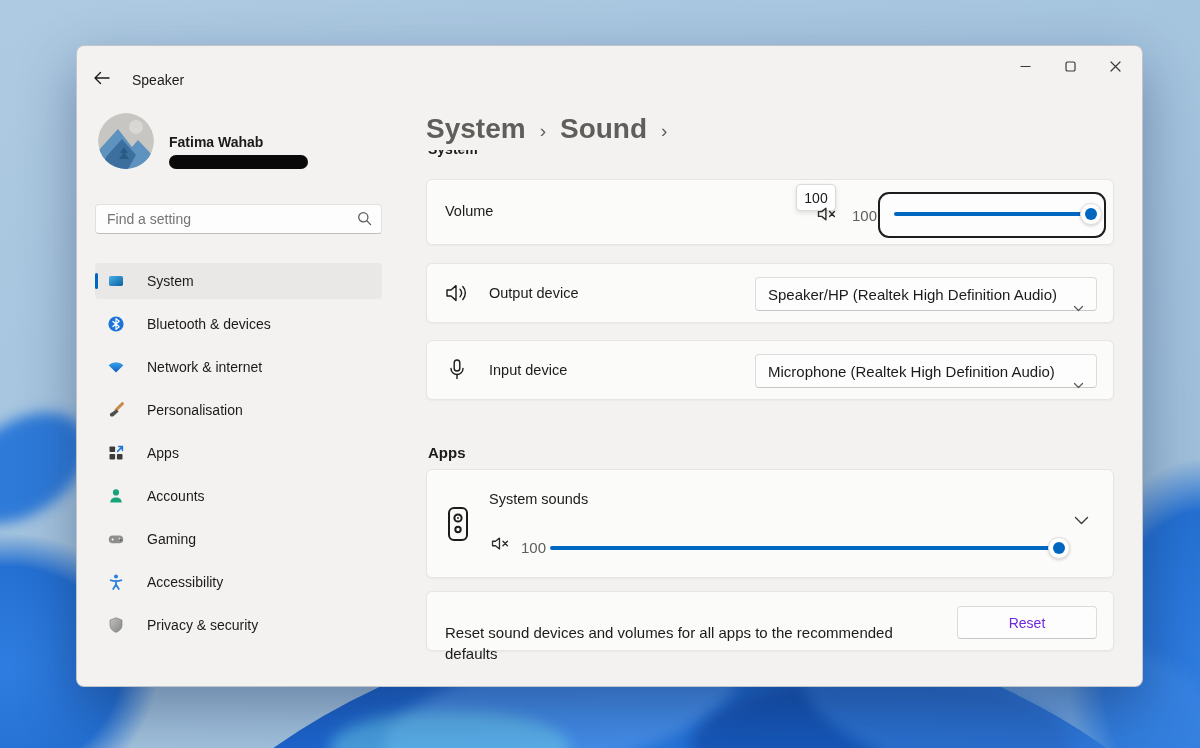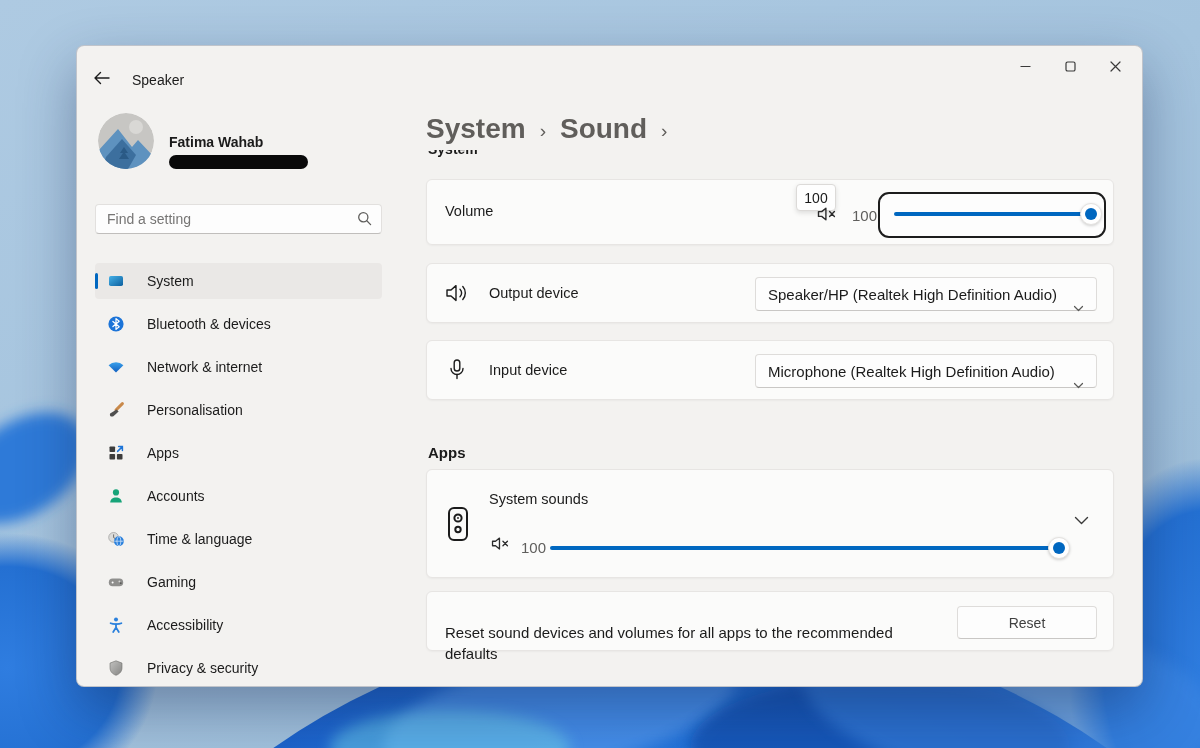--- a/index.html
+++ b/index.html
@@ -101,21 +101,21 @@
   .mute-btn-sounds { position:absolute; left:64px; top:66px; cursor:pointer; }
   .sounds-value { position:absolute; left:94px; top:69px; }
   .sounds-track { left:123px; top:76px; width:517px; }
   .sounds-thumb { left:621px; top:67px; }
   .expander { position:absolute; right:24px; top:46px; cursor:pointer; }
 
   .reset-desc { position:absolute; left:18px; top:10px; width:490px; font-size:15px;
                 line-height:21px; color:#1b1b1b;margin-top:20px; }
   .reset-button { position:absolute; right:16px; top:14px; width:140px; height:33px; background:#fdfdfd;
                   border:1px solid #dedcda; border-bottom-color:#c9c7c5; border-radius:4px;
-                  font-size:14px; color:#404040; display:flex; align-items:center; justify-content:center;
+                  font-size:14px; color:#6d28d9; display:flex; align-items:center; justify-content:center;
                   cursor:pointer; }
 </style>
 </head>
 <body>
 
 <svg class="wallpaper" viewBox="0 0 1200 748" preserveAspectRatio="none">
   <defs>
     <radialGradient id="bloomMain" cx="50%" cy="42%" r="58%">
       <stop offset="0%" stop-color="#3b86e8"></stop>
         <stop offset="55%" stop-color="#2372d8"></stop>
@@ -243,30 +243,20 @@
     </div>
     <div class="nav-item">
       <svg class="nav-icon" viewBox="0 0 18 18">
         <circle cx="9" cy="5.4" r="3.1" fill="#17a479"></circle>
         <path d="M3.2 15.6 c0-3.2 2.6-5.1 5.8-5.1 s5.8 1.9 5.8 5.1 Z" fill="#17a479"></path>
       </svg>
       <span class="nav-label">Accounts</span>
     </div>
     <div class="nav-item">
       <svg class="nav-icon" viewBox="0 0 18 18">
-        <circle cx="6.6" cy="7.4" r="4.9" fill="#dcdcda" stroke="#9b9b99" stroke-width="0.7"></circle>
-        <path d="M6.6 4.8 v2.8 l1.9 1.1" stroke="#6f6f6d" stroke-width="1" fill="none" stroke-linecap="round"></path>
-        <circle cx="11.9" cy="11.2" r="4.9" fill="#2a80dc"></circle>
-        <ellipse cx="11.9" cy="11.2" rx="2" ry="4.6" fill="none" stroke="rgba(255,255,255,.85)" stroke-width="0.7"></ellipse>
-        <line x1="7.2" y1="11.2" x2="16.6" y2="11.2" stroke="rgba(255,255,255,.85)" stroke-width="0.7"></line>
-      </svg>
-      <span class="nav-label">Time &amp; language</span>
-    </div>
-    <div class="nav-item">
-      <svg class="nav-icon" viewBox="0 0 18 18">
         <rect x="1.8" y="5.6" width="14.4" height="7.6" rx="3.8" fill="#8f8f8d"></rect>
         <circle cx="5.6" cy="9.4" r="1" fill="#fff"></circle>
         <circle cx="12.4" cy="8.4" r="0.9" fill="#d5d5d3"></circle>
         <circle cx="13.8" cy="10.2" r="0.9" fill="#5a5a58"></circle>
       </svg>
       <span class="nav-label">Gaming</span>
     </div>
     <div class="nav-item">
       <svg class="nav-icon" viewBox="0 0 18 18">
         <circle cx="9" cy="3.6" r="2" fill="#2a80dc"></circle>

